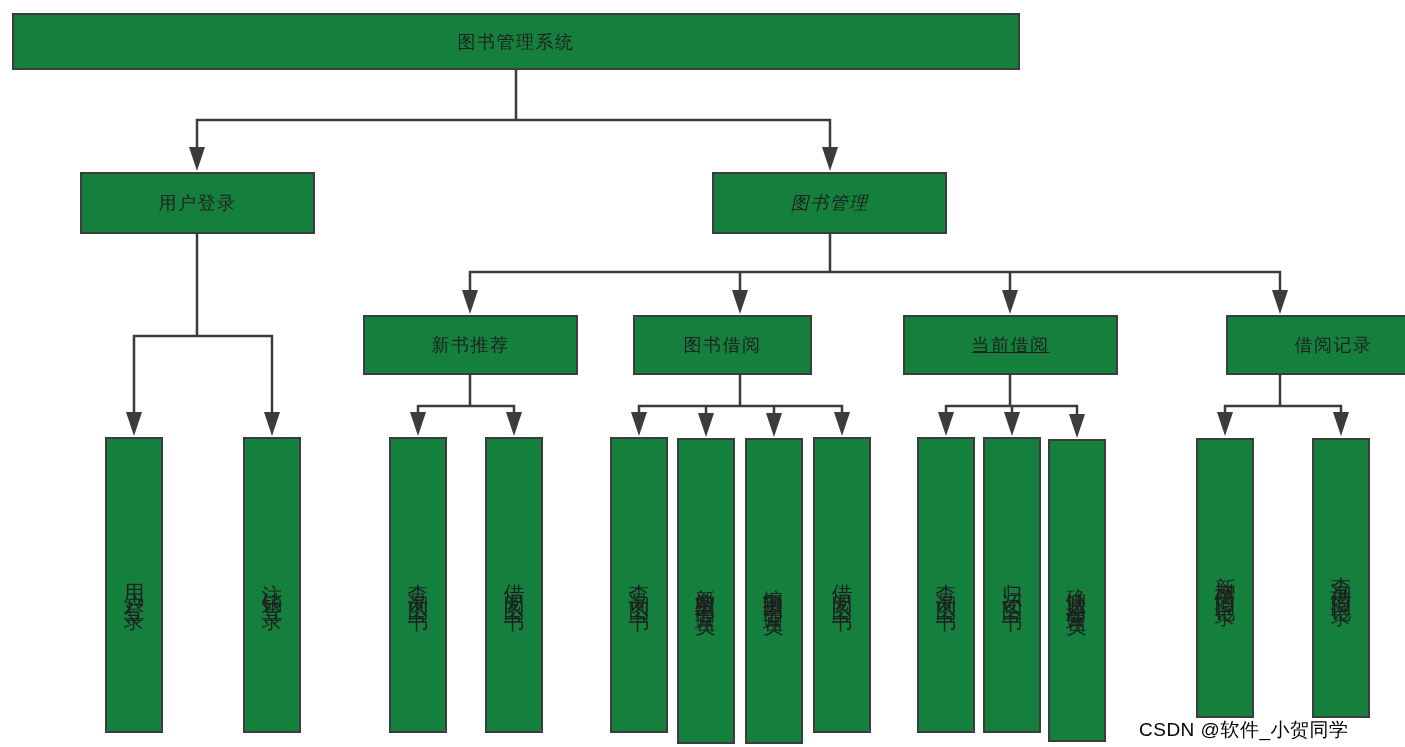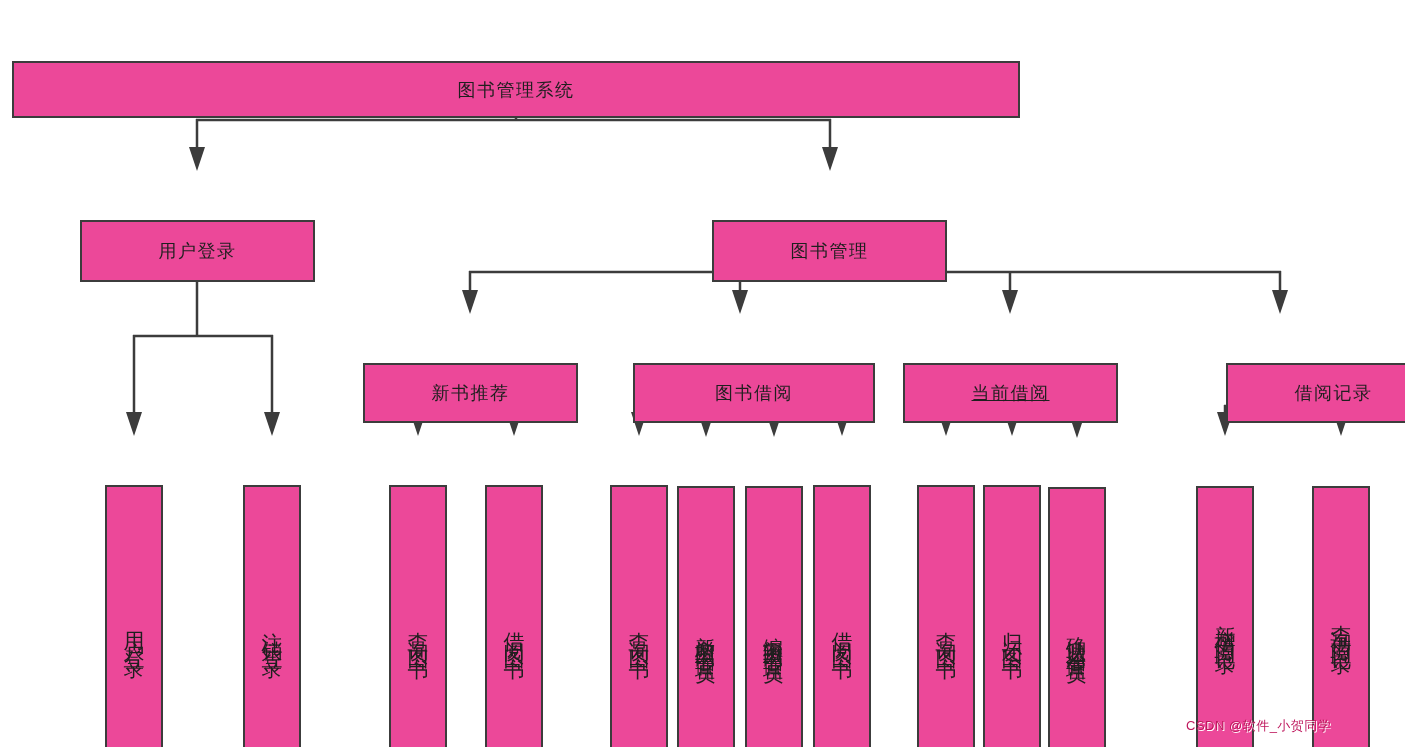--- a/index.html
+++ b/index.html
@@ -24,52 +24,51 @@
     position: absolute;
     left: 0; top: 0;
     width: 1405px;
     height: 747px;
     z-index: 1;
   }
   .box {
     position: absolute;
     box-sizing: border-box;
     border: 2.5px solid #3c3c3c;
-    background: #ec4899;
+    background: #15803d;
     display: flex;
     align-items: center;
     justify-content: center;
     color: #1f1f1f;
     font-size: 18px;
     letter-spacing: 1.5px;
     z-index: 2;
     white-space: nowrap;
-    margin-top: 48px;
   }
   .leaf {
     writing-mode: vertical-rl;
     text-orientation: mixed;
     font-size: 21px;
     letter-spacing: 9px;
     white-space: normal;
   }
   .leaf.mid {
     letter-spacing: 6px;
   }
   .leaf.long {
     letter-spacing: 4px;
     font-size: 20px;
   }
   #watermark {
     position: absolute;
-    left: 1186px;
+    left: 1139px;
     top: 717px;
     z-index: 3;
-    color: #be185d;
-    font-size: 13px;
+    color: #000000;
+    font-size: 19px;
     letter-spacing: 0.5px;
     text-shadow: 1px 1px 0 #ffffff;
     white-space: nowrap;
   }
 </style>
 </head>
 <body>
 
 <div id="stage">
 
@@ -114,24 +113,24 @@
              M938 412 L954 412 L946 436 Z
              M1004 412 L1020 412 L1012 436 Z
              M1069 414 L1085 414 L1077 438 Z
              M1217 412 L1233 412 L1225 436 Z
              M1333 412 L1349 412 L1341 436 Z" fill="#3c3c3c" stroke="none"></path>
   </svg>
 
   <div class="box" style="left:12px; top:13px; width:1008px; height:57px;">图书管理系统</div>
 
   <div class="box" style="left:80px; top:172px; width:235px; height:62px;">用户登录</div>
-  <div class="box" style="left:712px; top:172px; width:235px; height:62px;">图书管理</div>
+  <div class="box" style="left:712px; top:172px; width:235px; height:62px;font-style:italic;">图书管理</div>
 
   <div class="box" style="left:363px; top:315px; width:215px; height:60px;">新书推荐</div>
-  <div class="box" style="left:633px; top:315px; width:242px; height:60px;">图书借阅</div>
+  <div class="box" style="left:633px; top:315px; width:179px; height:60px;">图书借阅</div>
   <div class="box" style="left:903px; top:315px; width:215px; height:60px;text-decoration:underline;">当前借阅</div>
   <div class="box" style="left:1226px; top:315px; width:215px; height:60px;">借阅记录</div>
 
   <div class="box leaf" style="left:105px; top:437px; width:58px; height:296px;">用户登录</div>
   <div class="box leaf" style="left:243px; top:437px; width:58px; height:296px;">注销登录</div>
 
   <div class="box leaf" style="left:389px; top:437px; width:58px; height:296px;">查询图书</div>
   <div class="box leaf" style="left:485px; top:437px; width:58px; height:296px;">借阅图书</div>
 
   <div class="box leaf" style="left:610px; top:437px; width:58px; height:296px;">查询图书</div>

